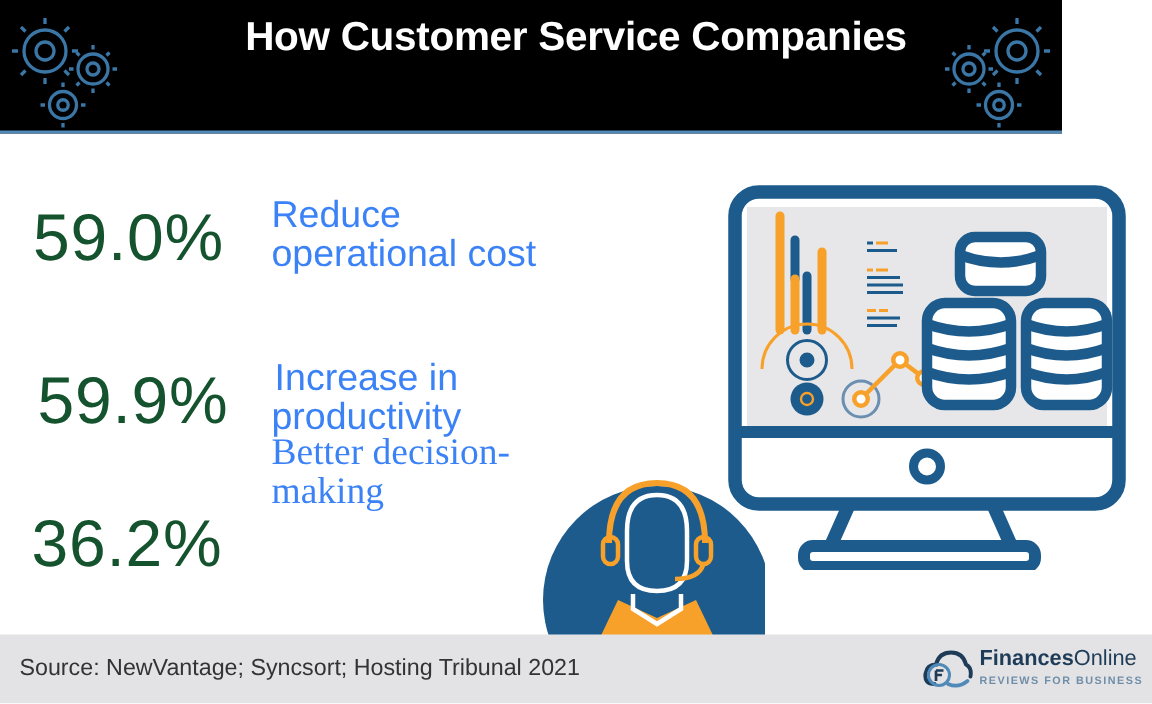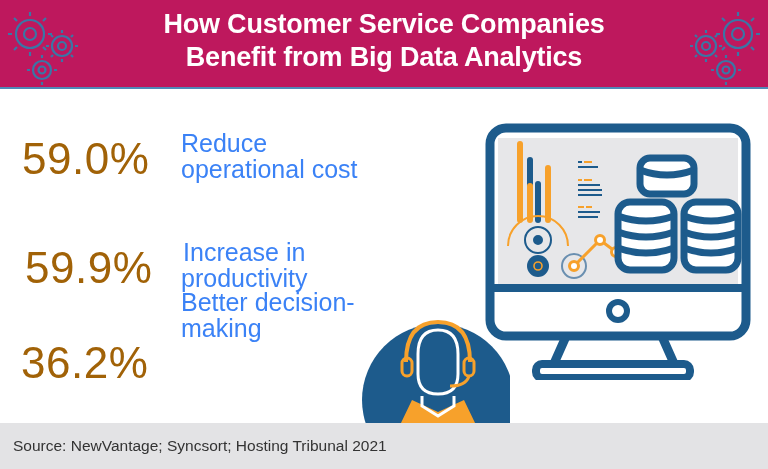--- a/index.html
+++ b/index.html
@@ -1,36 +1,36 @@
 <!DOCTYPE html>
 <html><head>
 <meta charset="utf-8">
 <style>
   * { margin: 0; padding: 0; box-sizing: border-box; }
   html, body { width: 768px; height: 469px; overflow: hidden; background: #ffffff; }
   body { position: relative; font-family: "Liberation Sans", sans-serif; }
 
   .header {
-    position: absolute; left: 0; top: 0; width: 768px; height: 89px;
-    background: #be185d;
+    position: absolute; left: 0; top: 0; width: 708px; height: 89px;
+    background: #000000;
     border-bottom: 2px solid #4f8ab8;
   }
   .header-title {
     position: absolute; left: 0; top: 8px; width: 768px;
     text-align: center; color: #ffffff;
     font-family: "Liberation Sans", sans-serif; font-weight: bold;
     font-size: 27px; line-height: 33px; letter-spacing: -0.2px;
   }
   .gears-left { position: absolute; left: 4px; top: 6px; width: 90px; height: 80px; }
   .gears-right { position: absolute; right: 4px; top: 6px; width: 90px; height: 80px; }
 
   .stats { position: absolute; left: 0; top: 110px; width: 420px; height: 260px; }
   .stat { position: absolute; left: 0; width: 420px; height: 70px; }
   .stat-value {
-    position: absolute; color: #a16207;
+    position: absolute; color: #14532d;
     font-family: "Liberation Sans", sans-serif; font-size: 44px; line-height: 50px;
     letter-spacing: 0.5px;
   }
   .stat-label {
     position: absolute; left: 181px; color: #3b82f6;
     font-family: "Liberation Sans", sans-serif; font-size: 25px; line-height: 26px;
     white-space: pre-line;
   }
 
   .monitor { position: absolute; left: 480px; top: 120px; width: 280px; height: 260px; }
@@ -68,21 +68,20 @@
       <circle cx="58" cy="40" r="10"></circle>
         <circle cx="58" cy="40" r="4"></circle>
       <path d="M58 27v-3M58 53v3M45 40h-3M71 40h3M49 31l-2-2M67 49l2 2M49 49l-2 2M67 31l2-2"></path>
       <circle cx="38" cy="64" r="9"></circle>
         <circle cx="38" cy="64" r="3.5"></circle>
       <path d="M38 52v-3M38 76v3M26 64h-3M50 64h3"></path>
     </g>
   </svg>
   <div class="header-title">
     <div>How Customer Service Companies</div>
-    <div>Benefit from Big Data Analytics</div>
   </div>
   <svg class="gears-right" viewBox="0 0 90 80">
     <g fill="none" stroke="#3a76a6" stroke-width="2.2">
       <circle cx="64" cy="28" r="14"></circle>
         <circle cx="64" cy="28" r="6"></circle>
       <path d="M64 10v-4M64 46v4M46 28h-4M82 28h4M51 15l-3-3M77 41l3 3M51 41l-3 3M77 15l3-3"></path>
       <circle cx="32" cy="40" r="10"></circle>
         <circle cx="32" cy="40" r="4"></circle>
       <path d="M32 27v-3M32 53v3M19 40h-3M45 40h3M23 31l-2-2M41 49l2 2M23 49l-2 2M41 31l2-2"></path>
       <circle cx="52" cy="64" r="9"></circle>
@@ -98,21 +97,21 @@
     <div class="stat-label" style="top:2px;">Reduce
 operational cost</div>
   </div>
   <div class="stat" style="top:97px;margin-top:30px;">
     <div class="stat-value" style="left:25px; top:6px;">59.9%</div>
     <div class="stat-label" style="top:2px;text-align:center;">Increase in
 productivity</div>
   </div>
   <div class="stat" style="top:177px;">
     <div class="stat-value" style="left:21px; top:6px;margin-top:45px;">36.2%</div>
-    <div class="stat-label" style="top:2px;">Better decision-
+    <div class="stat-label" style="top:2px;font-family:Liberation Serif, serif;">Better decision-
 making</div>
   </div>
 </div>
 
 <svg class="monitor" viewBox="0 0 280 260">
 
   <path d="M88 212 L72 248 L196 248 L180 212 Z" fill="#ffffff" stroke="#1d5b8c" stroke-width="9" stroke-linejoin="round"></path>
   <rect x="56" y="244" width="154" height="14" rx="6" fill="#ffffff" stroke="#1d5b8c" stroke-width="8"></rect>
 
   <rect x="10" y="8" width="256" height="208" rx="16" fill="#ffffff" stroke="#1d5b8c" stroke-width="9"></rect>
@@ -173,13 +172,23 @@
   <path d="M62 96 L62 106 L78 116 L94 106 L94 96" fill="none" stroke="#ffffff" stroke-width="3"></path>
   <path d="M58 54 Q58 30 78 30 Q98 30 98 54 L98 74 Q98 94 78 94 Q58 94 58 74 Z" fill="none" stroke="#ffffff" stroke-width="3"></path>
   <path d="M46 62 Q46 22 78 22 Q110 22 110 62" fill="none" stroke="#f7a12b" stroke-width="4"></path>
   <rect x="42" y="58" width="10" height="18" rx="5" fill="none" stroke="#f7a12b" stroke-width="3"></rect>
   <rect x="104" y="58" width="10" height="18" rx="5" fill="none" stroke="#f7a12b" stroke-width="3"></rect>
   <path d="M109 76 Q106 86 90 86" fill="none" stroke="#f7a12b" stroke-width="3"></path>
 </svg>
 
 <div class="footer">
   <div class="source">Source: NewVantage; Syncsort; Hosting Tribunal 2021</div>
+  <div class="brand">
+    <svg class="brand-logo" viewBox="0 0 34 28">
+      <path d="M8 24 Q1 24 2 17 Q3 11 9 11 Q11 3 19 3 Q27 3 29 11 Q33 13 32 19" fill="none" stroke="#1e3c58" stroke-width="2.6" stroke-linecap="round"></path>
+      <circle cx="11" cy="18" r="7" fill="none" stroke="#4f8ab8" stroke-width="2"></circle>
+      <path d="M9 15h5M9 15v7M9 18h4" stroke="#1e3c58" stroke-width="1.8" fill="none"></path>
+      <path d="M17 24 Q24 27 30 22" fill="none" stroke="#4f8ab8" stroke-width="2.4" stroke-linecap="round"></path>
+    </svg>
+    <div class="brand-name"><b>Finances</b><span>Online</span></div>
+    <div class="brand-tag">REVIEWS FOR BUSINESS</div>
+  </div>
 </div>
 
 </body></html>

